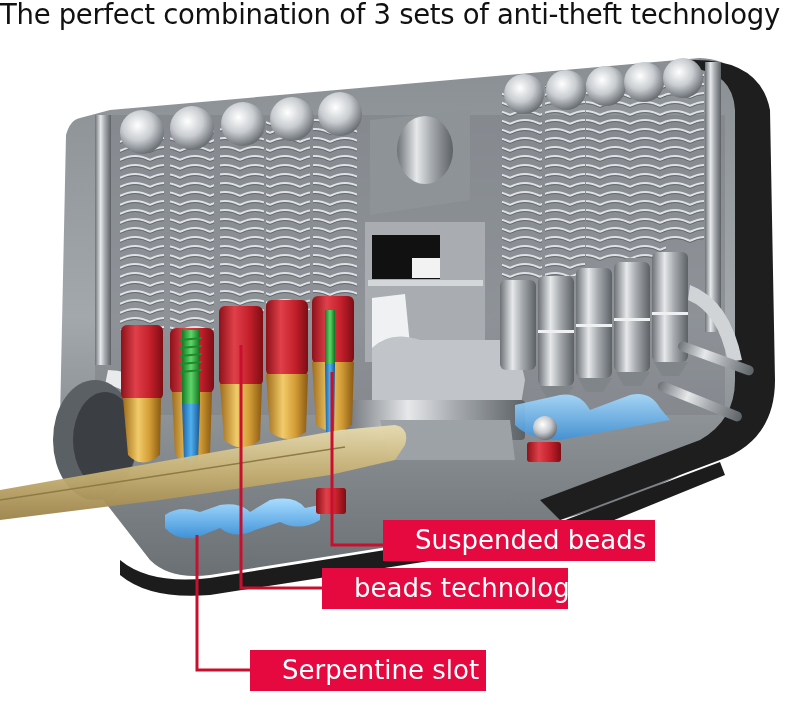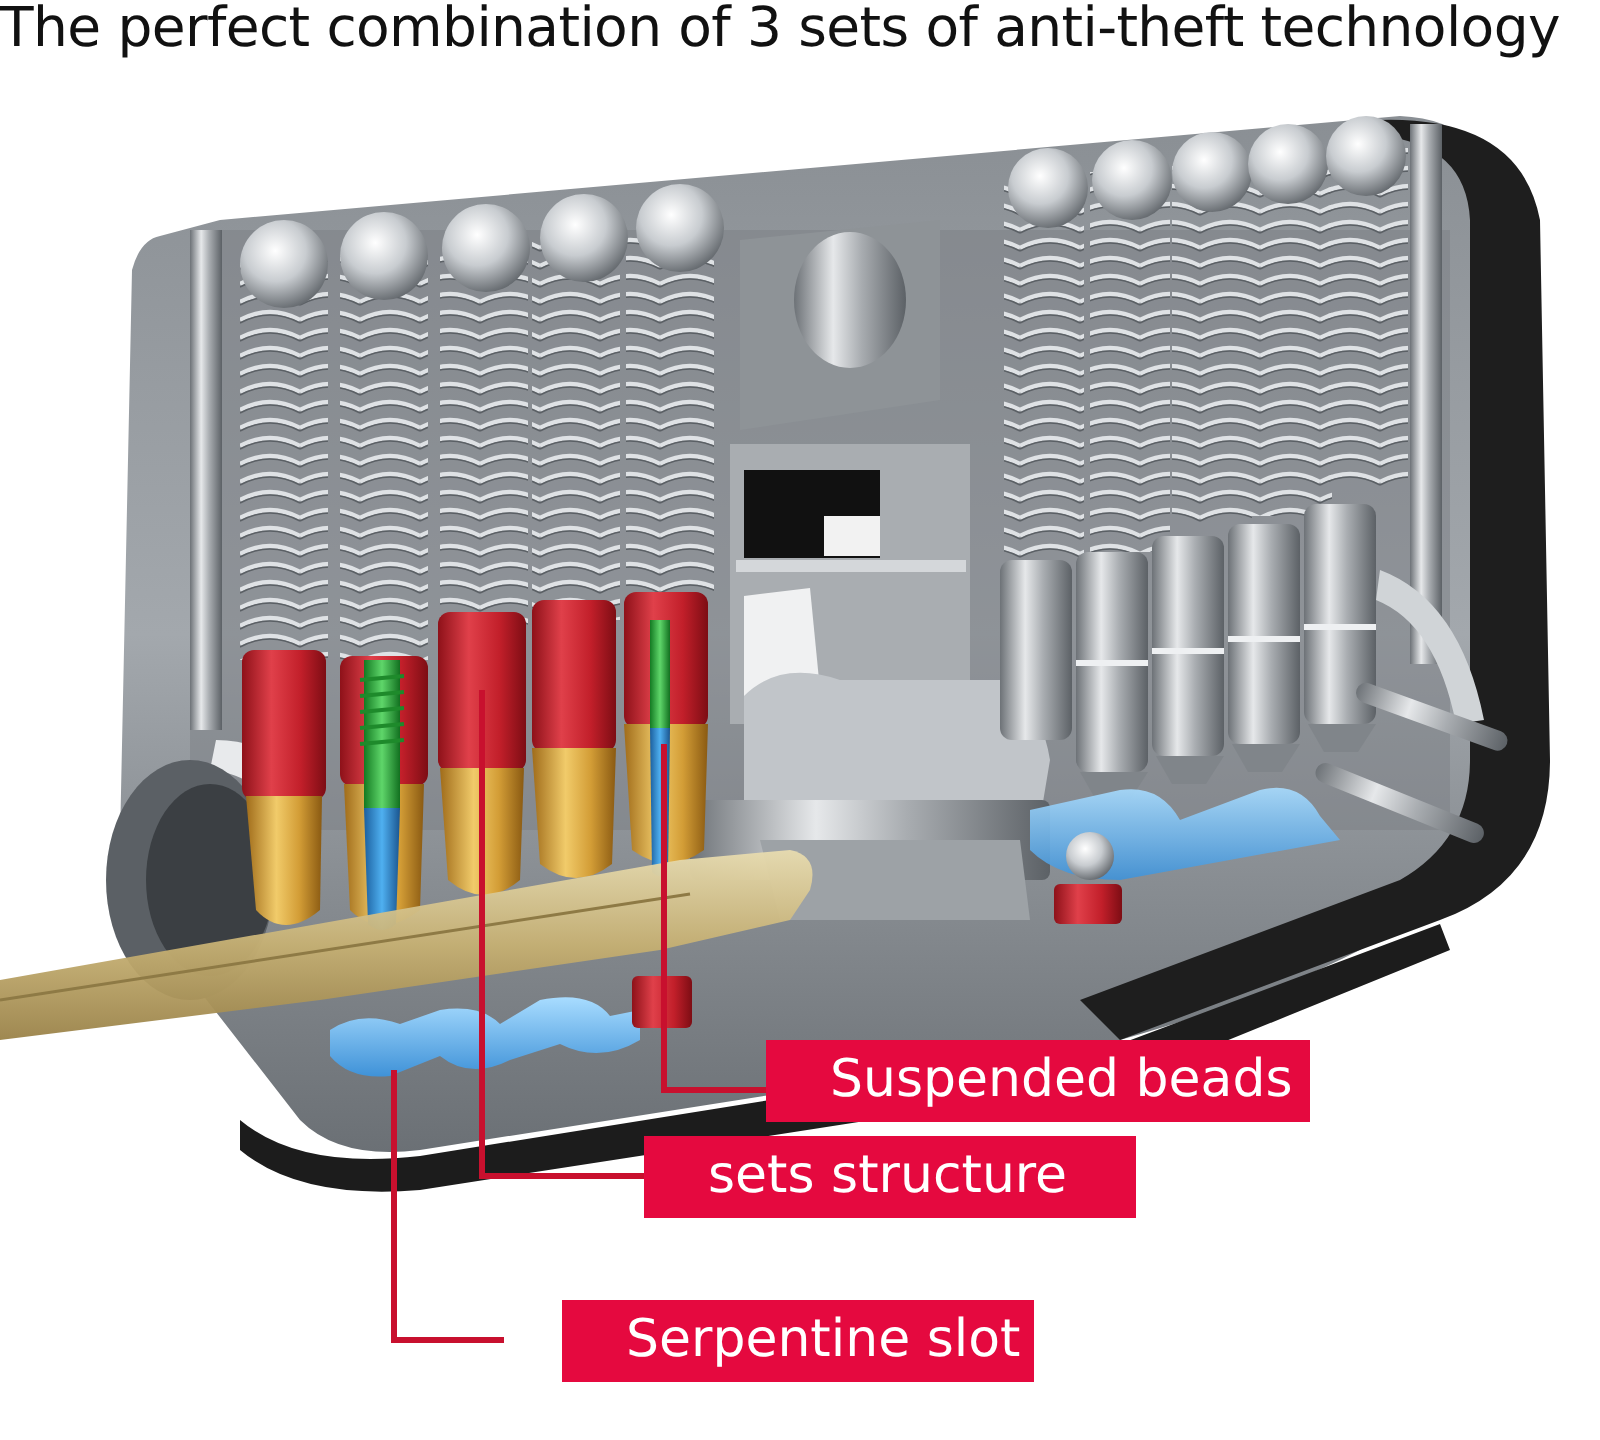--- a/index.html
+++ b/index.html
@@ -187,14 +187,14 @@
   </g>
 </svg>
 
 <svg class="scene" width="800" height="720" viewBox="0 0 800 720" xmlns="http://www.w3.org/2000/svg" style="pointer-events:none">
   <polyline points="332,372 332,545 385,545" fill="none" stroke="#c8102e" stroke-width="3"></polyline>
   <polyline points="241,345 241,588 324,588" fill="none" stroke="#c8102e" stroke-width="3"></polyline>
   <polyline points="197,535 197,670 252,670" fill="none" stroke="#c8102e" stroke-width="3"></polyline>
 </svg>
 
 <div class="label" style="left:383px; top:520px; width:272px;">Suspended beads</div>
-<div class="label" style="left:322px; top:568px; width:246px;">sets structure</div>
-<div class="label" style="left:250px; top:650px; width:236px;margin-left:31px;">Serpentine slot</div>
+<div class="label" style="left:322px; top:568px; width:246px;">beads technology</div>
+<div class="label" style="left:250px; top:650px; width:236px;">Serpentine slot</div>
 
 </body></html>

